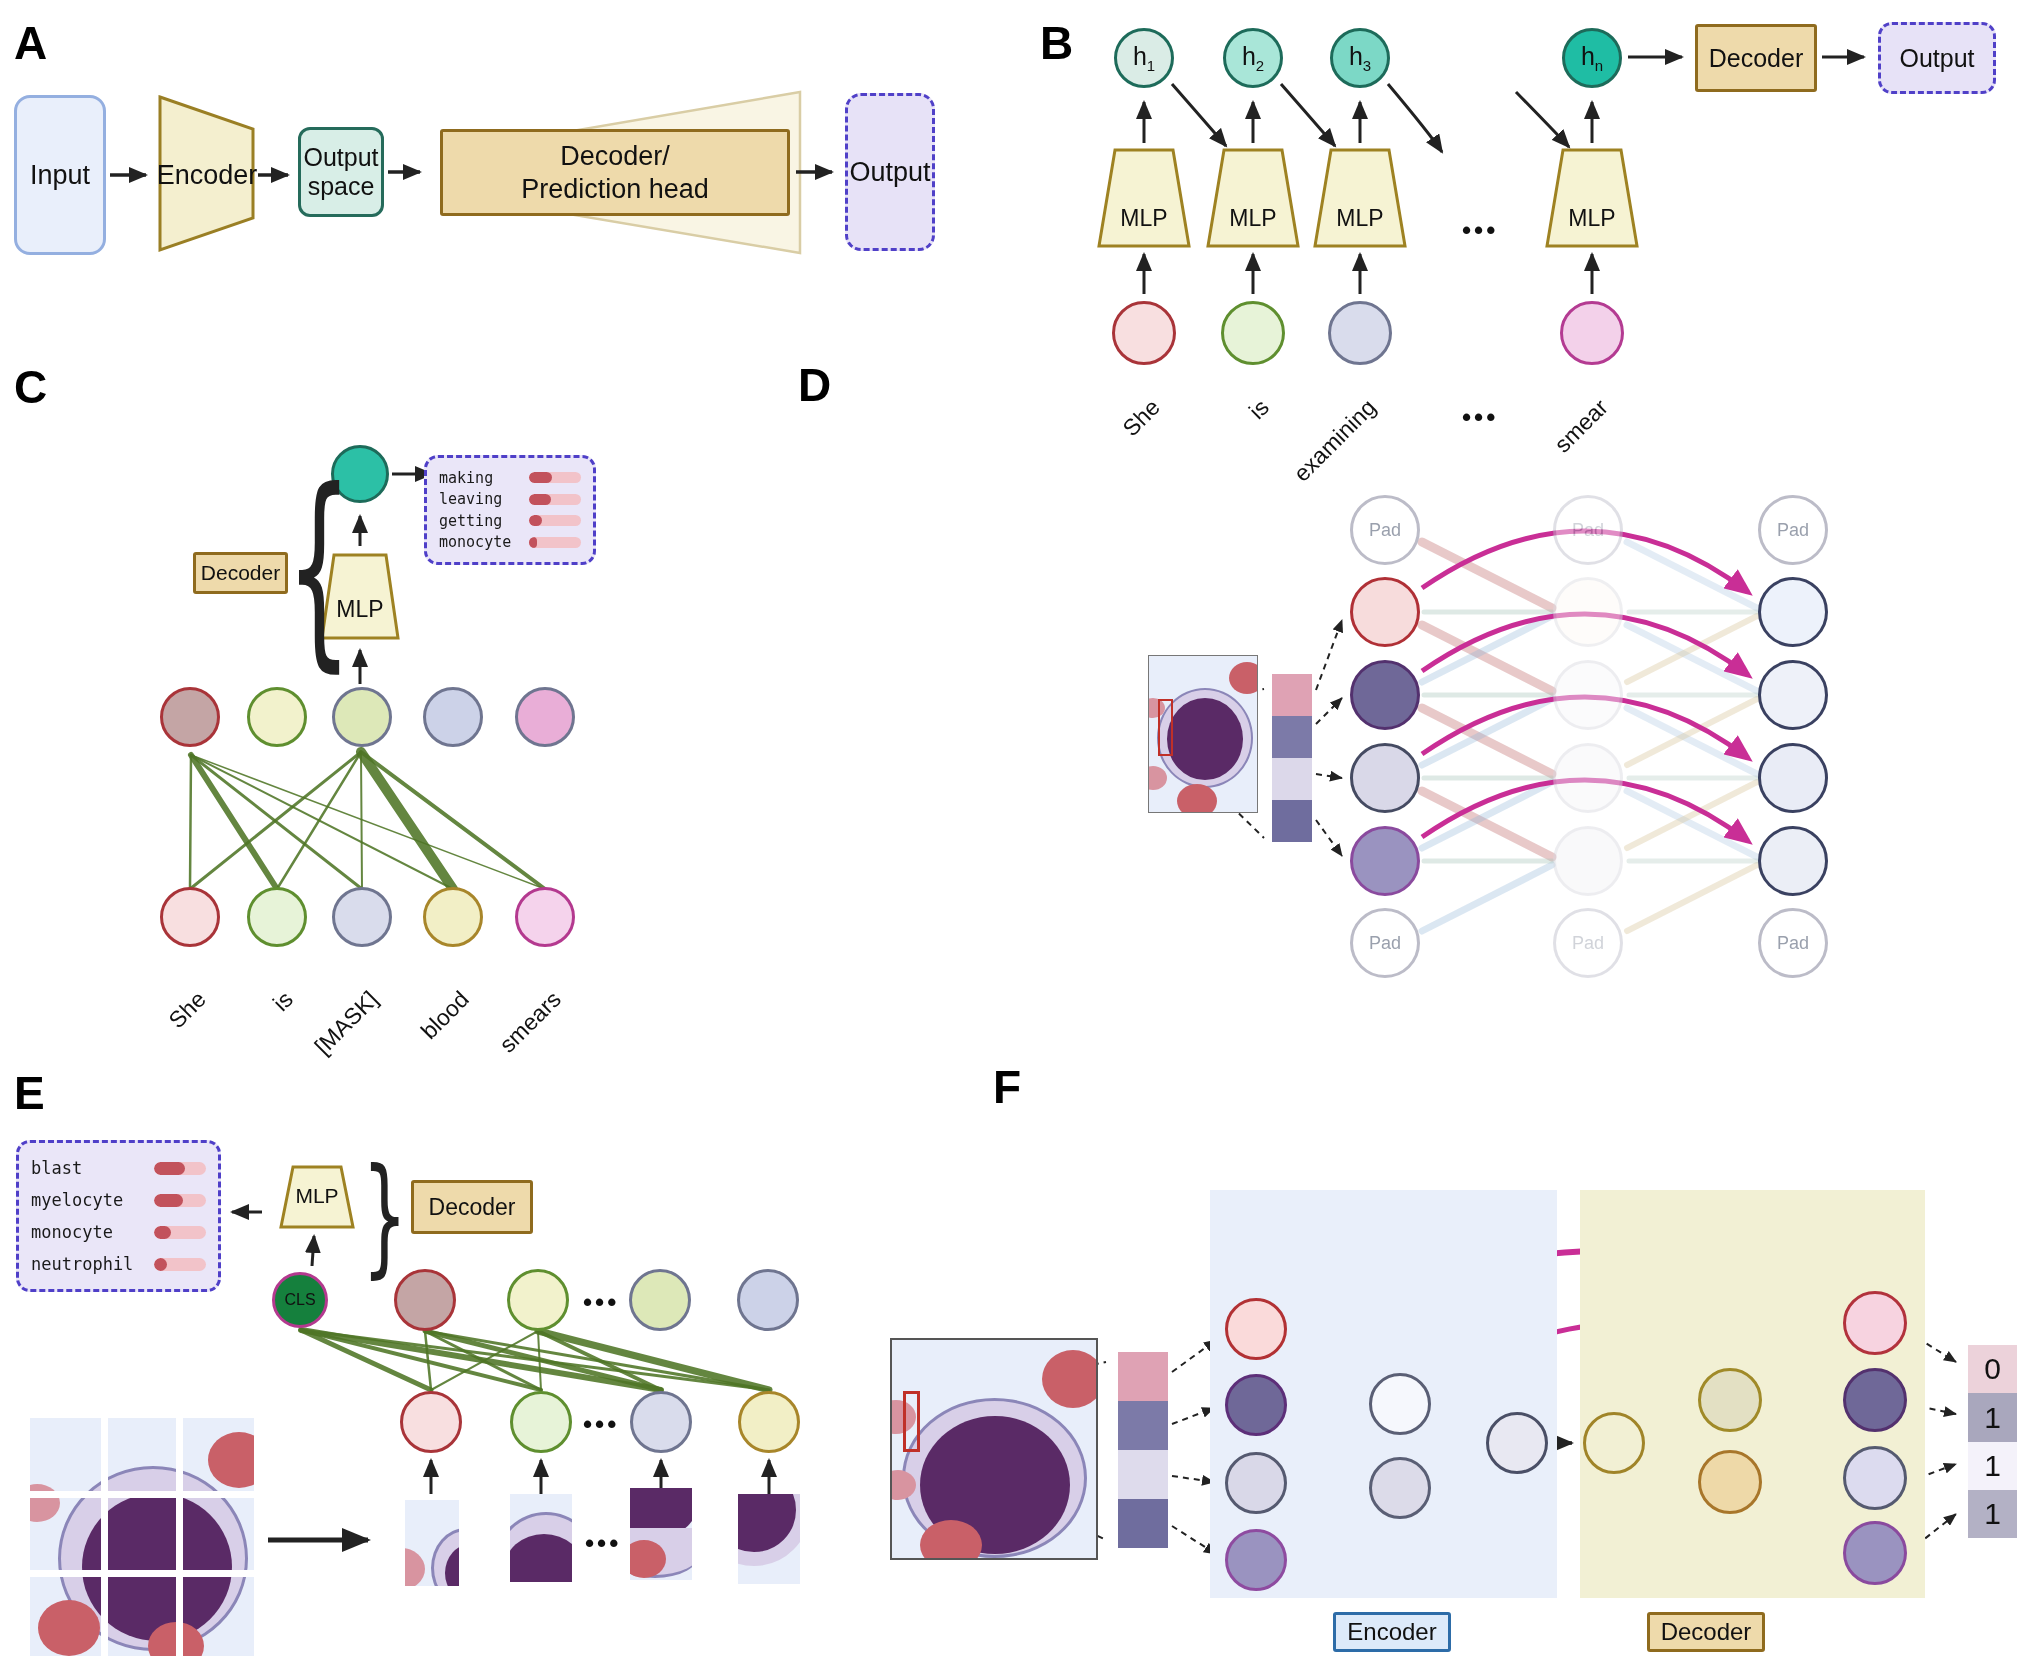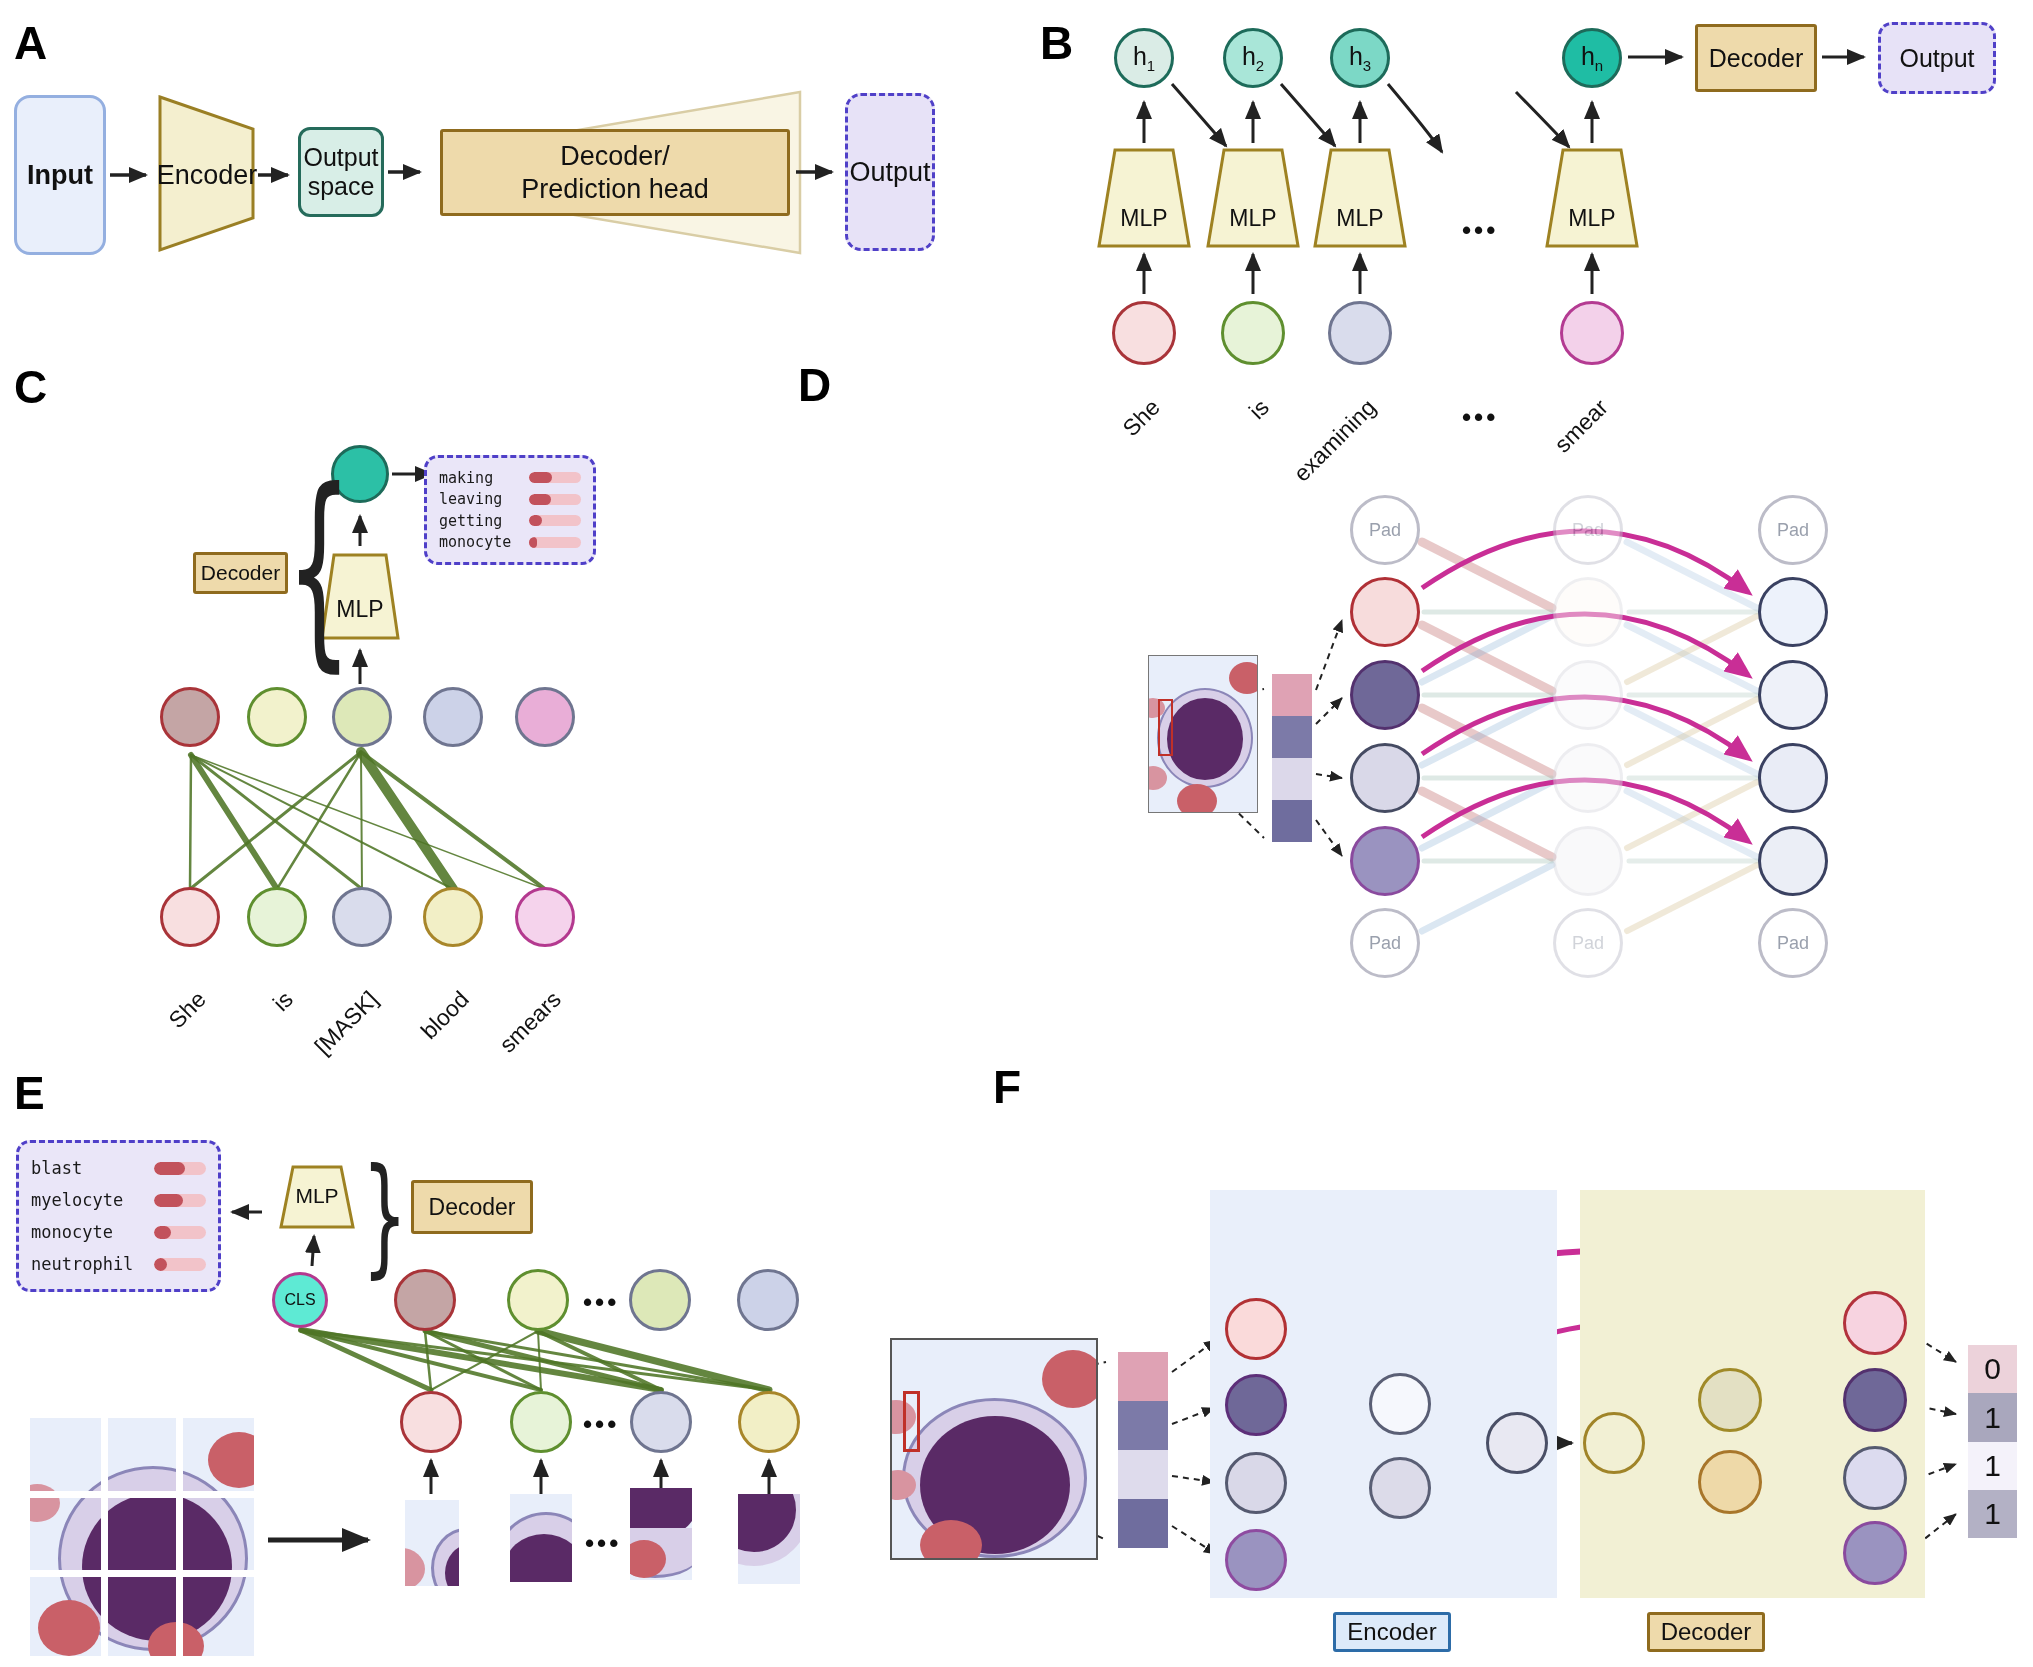--- a/index.html
+++ b/index.html
@@ -228,21 +228,21 @@
   </g>
 </svg>
 
 <div class="panel-letter" style="left:14px; top:16px;">A</div>
 <div class="panel-letter" style="left:1040px; top:16px;">B</div>
 <div class="panel-letter" style="left:14px; top:360px;">C</div>
 <div class="panel-letter" style="left:798px; top:358px;">D</div>
 <div class="panel-letter" style="left:14px; top:1066px;">E</div>
 <div class="panel-letter" style="left:993px; top:1060px;">F</div>
 
-<div class="box" style="left:14px; top:95px; width:92px; height:160px; background:#e9effb; border:3px solid #94afe0; border-radius:16px; font-size:27px;font-weight:bold;">
+<div class="box" style="left:14px; top:95px; width:92px; height:160px; background:#e9effb; border:3px solid #94afe0; border-radius:16px; font-size:27px;">
       <span>Input</span>
     </div>
 <div class="box" style="left:158px; top:158px; width:98px; height:34px; font-size:27px;">
       <span>Encoder</span>
     </div>
 <div class="box" style="left:298px; top:127px; width:86px; height:90px; background:#d8eee7; border:3px solid #256b5b; border-radius:12px; font-size:25px; line-height:29px; flex-direction:column;">
   <span>Output</span>
   <span>space</span>
 </div>
 <div class="box tan-box" style="left:440px; top:129px; width:350px; height:87px; font-size:27px; line-height:33px; flex-direction:column;">
@@ -413,21 +413,21 @@
           <span class="pred-fill" style="width: 25%;"></span>
         </span>
   </div>
 </div>
 <div class="mlp-text" style="left:279px; top:1184px; width:76px; font-size:21px;">MLP</div>
 <div class="brace" style="left:362px; top:1152px; font-size:84px; transform:scaleY(1.52) scaleX(0.85); transform-origin:top left; line-height:84px;">}</div>
 <div class="box tan-box" style="left:411px; top:1180px; width:122px; height:54px; font-size:23px;">
       <span>Decoder</span>
     </div>
 
-<div class="circle" style="left:272px; top:1272px; width:56px; height:56px; background:#5eead4; border:3px solid #b4398f; font-size:16px;">
+<div class="circle" style="left:272px; top:1272px; width:56px; height:56px; background:#15803d; border:3px solid #b4398f; font-size:16px;">
       <span>CLS</span>
     </div>
 <div class="circle" style="left:394px; top:1269px; width:62px; height:62px; background:#c4a5a5; border:3px solid #a93439;"></div>
 <div class="circle" style="left:507px; top:1269px; width:62px; height:62px; background:#f2f2cc; border:3px solid #5f8f2f;"></div>
 <div class="dots" style="left:583px; top:1287px;">•••</div>
 <div class="circle" style="left:629px; top:1269px; width:62px; height:62px; background:#dde8b8; border:3px solid #6f7590;"></div>
 <div class="circle" style="left:737px; top:1269px; width:62px; height:62px; background:#ccd2e8; border:3px solid #6f7590;"></div>
 
 <div class="circle" style="left:400px; top:1391px; width:62px; height:62px; background:#f8dfe0; border:3px solid #a93439;"></div>
 <div class="circle" style="left:510px; top:1391px; width:62px; height:62px; background:#e7f3d8; border:3px solid #5f8f2f;"></div>

